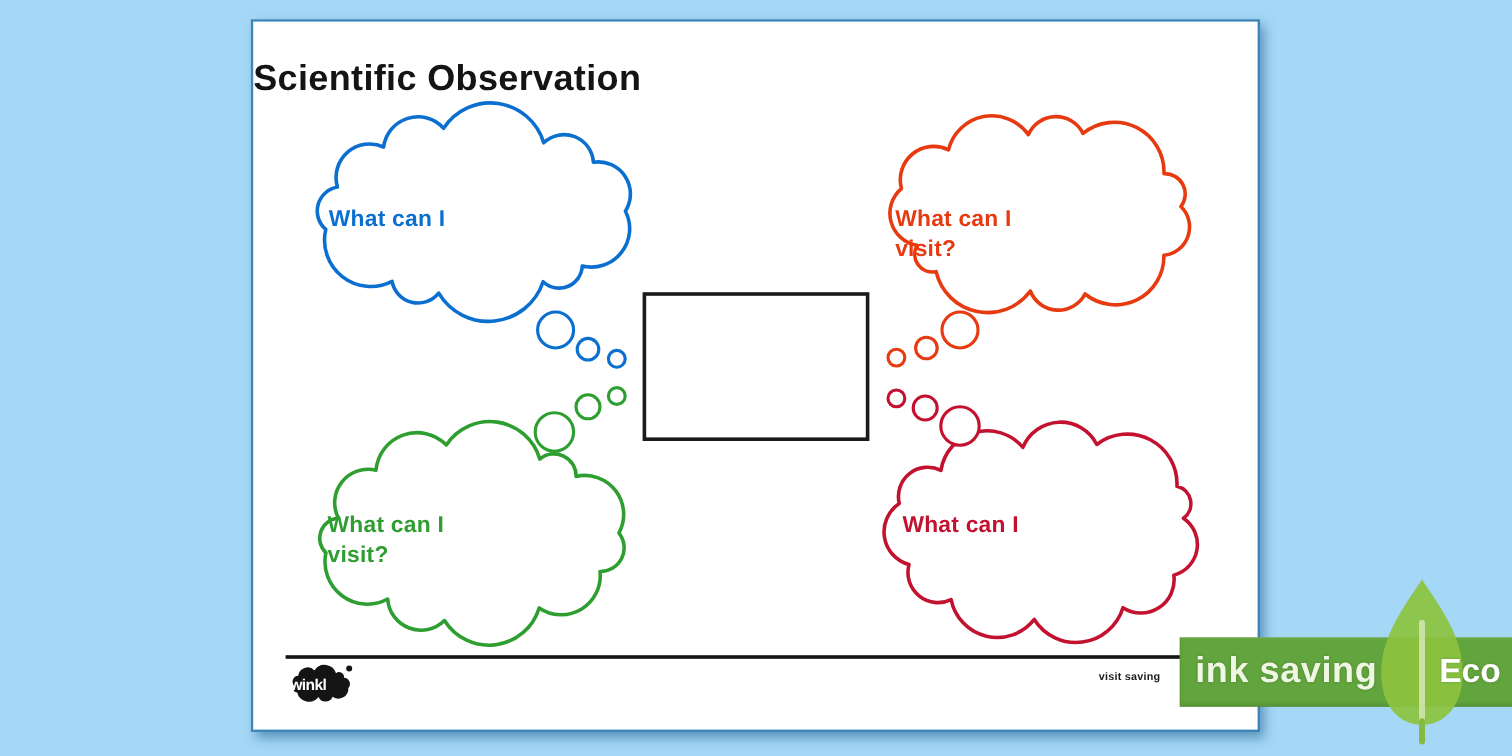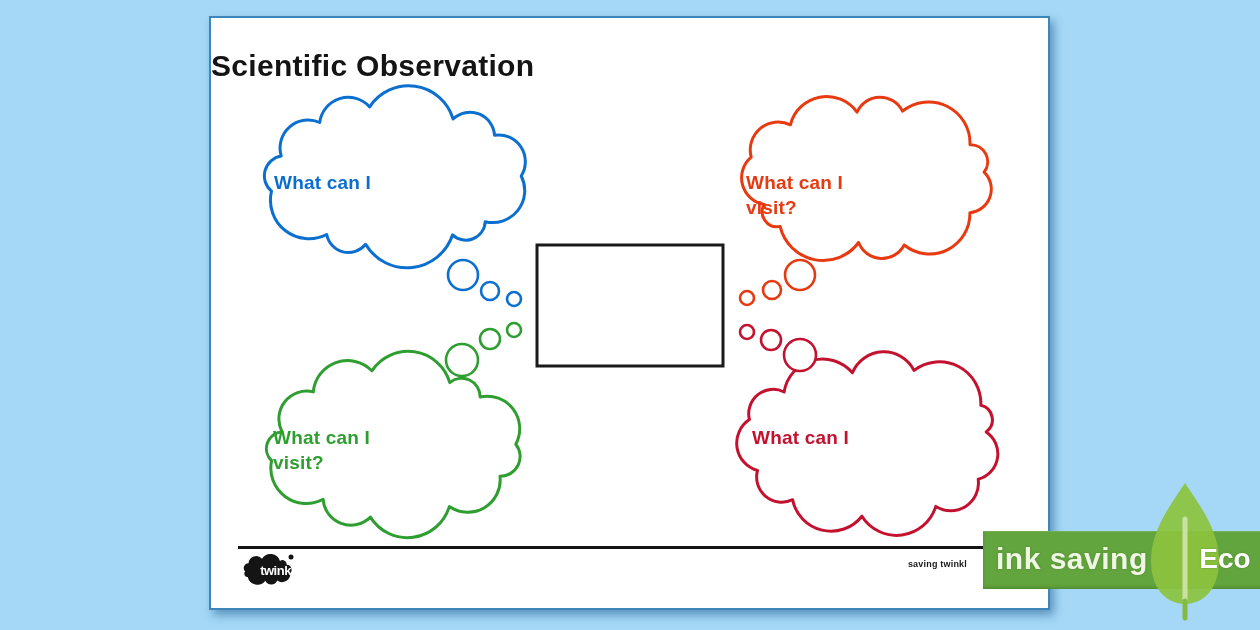--- a/index.html
+++ b/index.html
@@ -26,21 +26,21 @@
   .cl1{left:535px; top:152px;}
   .cl2{left:62px;  top:407px;}
   .cl3{left:541px; top:407px;}
   .footer-line{
     position:absolute; left:27px; top:528px; width:784px; height:3px;
     background:#141414;
   }
   .logo-wrap{position:absolute; left:27px; top:533px; width:58px; height:42px;}
   .logo-text{
     position:absolute; left:0; top:0; width:56px; height:40px; line-height:40px;
-    text-align:right; color:#ffffff; font-size:13px; font-weight:bold;
+    text-align:left; color:#ffffff; font-size:13px; font-weight:bold;
     letter-spacing:-0.5px;
   }
   .visit-text{
     position:absolute; right:81px; top:541px;
     font-size:9px; font-weight:bold; color:#1a1a1a; letter-spacing:.2px;
   }
   .badge-bar{
     position:absolute; left:967px; top:531px; width:293px; height:58px;
     background:#62a43d; z-index:5;
     box-shadow:inset 0 1px 0 rgba(255,255,255,.15), inset 0 -2px 3px rgba(40,80,20,.25);
@@ -105,21 +105,21 @@
     <div class="footer-line"></div>
 
     <div class="logo-wrap">
       <svg viewBox="0 0 58 42" width="58" height="42">
         <path id="logo-cloud-path" fill="#141414" d="M 52.3 22.3 A 8.3 8.3 0 0 1 39.2 29.6 A 6.4 6.4 0 0 1 27.4 29.8 A 10.0 10.0 0 0 1 9.7 26.0 A 3.3 3.3 0 0 1 7.1 20.6 A 5.0 5.0 0 0 1 10.5 12.2 A 7.8 7.8 0 0 1 24.0 7.7 A 10.0 10.0 0 0 1 42.0 10.0 A 4.2 4.2 0 0 1 48.7 13.8 A 5.1 5.1 0 0 1 52.3 22.3 Z"></path>
         <circle cx="53" cy="6" r="2.5" fill="#141414"></circle>
       </svg>
       <div class="logo-text">twinkl</div>
     </div>
 
-    <div class="visit-text">saving twinkl</div>
+    <div class="visit-text">visit saving</div>
   </div>
 
   <div class="badge-bar" id="badge-bar" style="background: rgb(98, 164, 61);">
     <div class="ink-label">ink saving</div>
   </div>
 
   <div class="leaf-wrap">
     <svg viewBox="0 0 78 140" width="78" height="140">
       <path id="leaf-path" opacity="0.93" d="M39,2 C55,26 73,50 73,80 C73,107 58,123 39,123 C20,123 5,107 5,80 C5,50 23,26 39,2 Z" fill="#8cc340"></path>
       <line id="leaf-stem" x1="39" y1="38" x2="39" y2="120" stroke-width="5" stroke-linecap="round" opacity="0.95" stroke="#cde3a8"></line>

